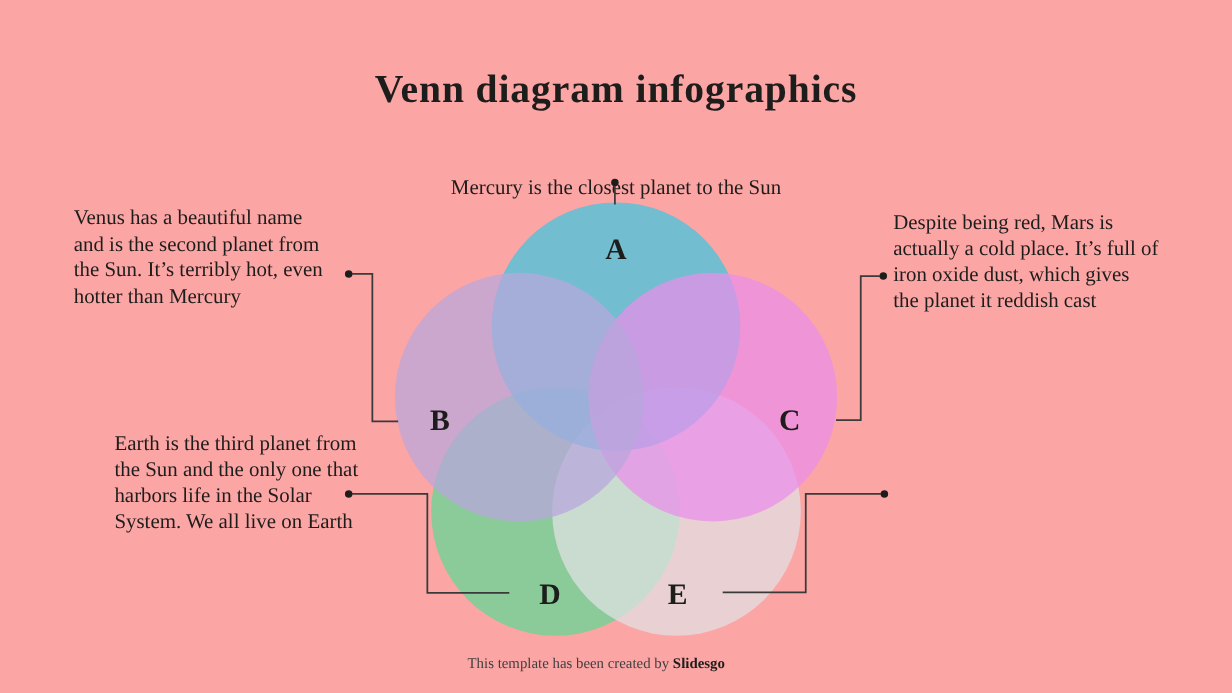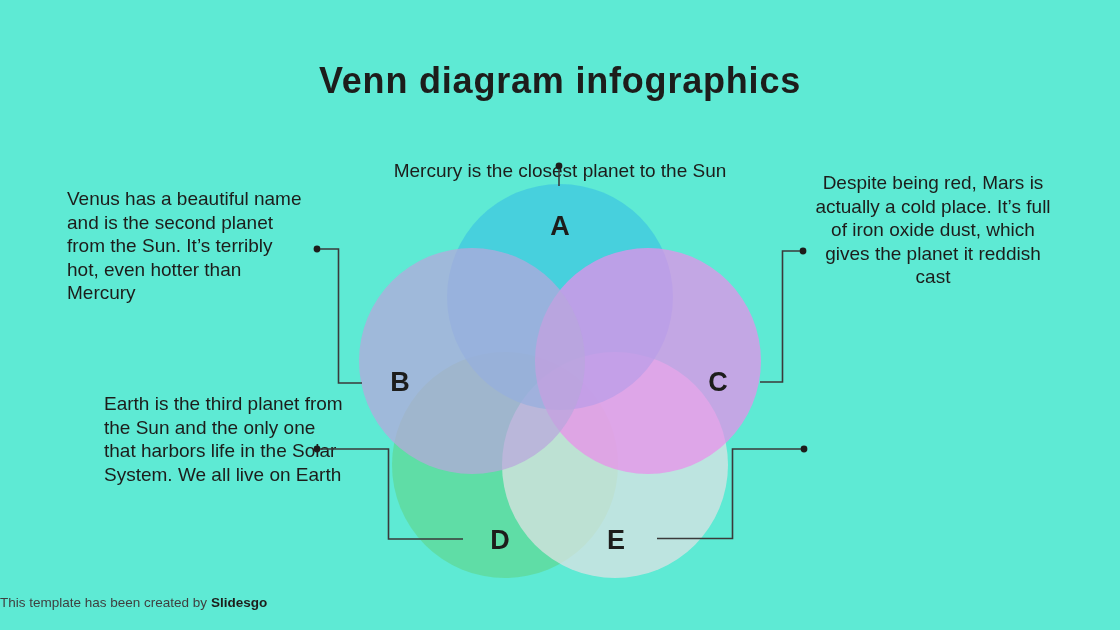--- a/index.html
+++ b/index.html
@@ -1,31 +1,31 @@
 <!DOCTYPE html>
 <html><head>
 <meta charset="utf-8">
 <style>
   html,body { margin:0; padding:0; background:#ffffff; }
   .slide {
     position:relative; width:1120px; height:630px; overflow:hidden;
-    background:#5eead4; font-family:Liberation Sans, sans-serif; color:#1d1d1b;
+    background:#fca5a5; font-family:Liberation Serif, serif; color:#1d1d1b;
   }
   .title {
     position:absolute; top:60px; left:0; width:1120px; margin:0;
     text-align:center; font-size:36px; font-weight:800; letter-spacing:0.8px;
     color:#1d1d1b;
   }
   .callout {
     position:absolute; font-size:19px; line-height:23.5px; font-weight:500;
     color:#1d1d1b;
   }
   .callout-a { top:131px; left:0; width:1120px; text-align:center;margin-top:28px; }
   .callout-b { top:187px; left:67px;  width:236px; text-align:left; }
-  .callout-c { top:171px; right:66px; width:242px; text-align:center; }
+  .callout-c { top:191px; right:66px; width:242px; text-align:left; }
   .callout-d { top:392px; left:67px;  width:240px; text-align:left;margin-left:37px; }
   .callout-e { top:392px; right:66px; width:240px; text-align:right; }
 
   .vcircle {
     position:absolute; width:226px; height:226px; border-radius:50%;
     opacity:0.72;
   }
   .c-a { left:447px; top:184px; }
   .c-b { left:359px; top:248px; }
   .c-c { left:535px; top:248px; }
@@ -40,21 +40,21 @@
   .l-b { left:378px; top:366px; }
   .l-c { left:696px; top:366px; }
   .l-d { left:478px; top:524px; }
   .l-e { left:594px; top:524px; }
 
   .connectors { position:absolute; left:0; top:0; pointer-events:none; }
   .connectors path { fill:none; stroke:#3a3a3a; stroke-width:1.6px; }
   .connectors circle { fill:#1d1d1b; stroke:none; }
 
   .footer {
-    position:absolute; top:595px; left:0; width:1084px; 
+    position:absolute; top:595px; left:0; width:1084px; text-align:center;
     font-size:13.5px; color:#3f3f3f;
   }
   .footer b { color:#1d1d1b; }
 </style>
 </head>
 <body>
 
 <div class="slide">
 
   <h1 class="title">Venn diagram infographics</h1>

